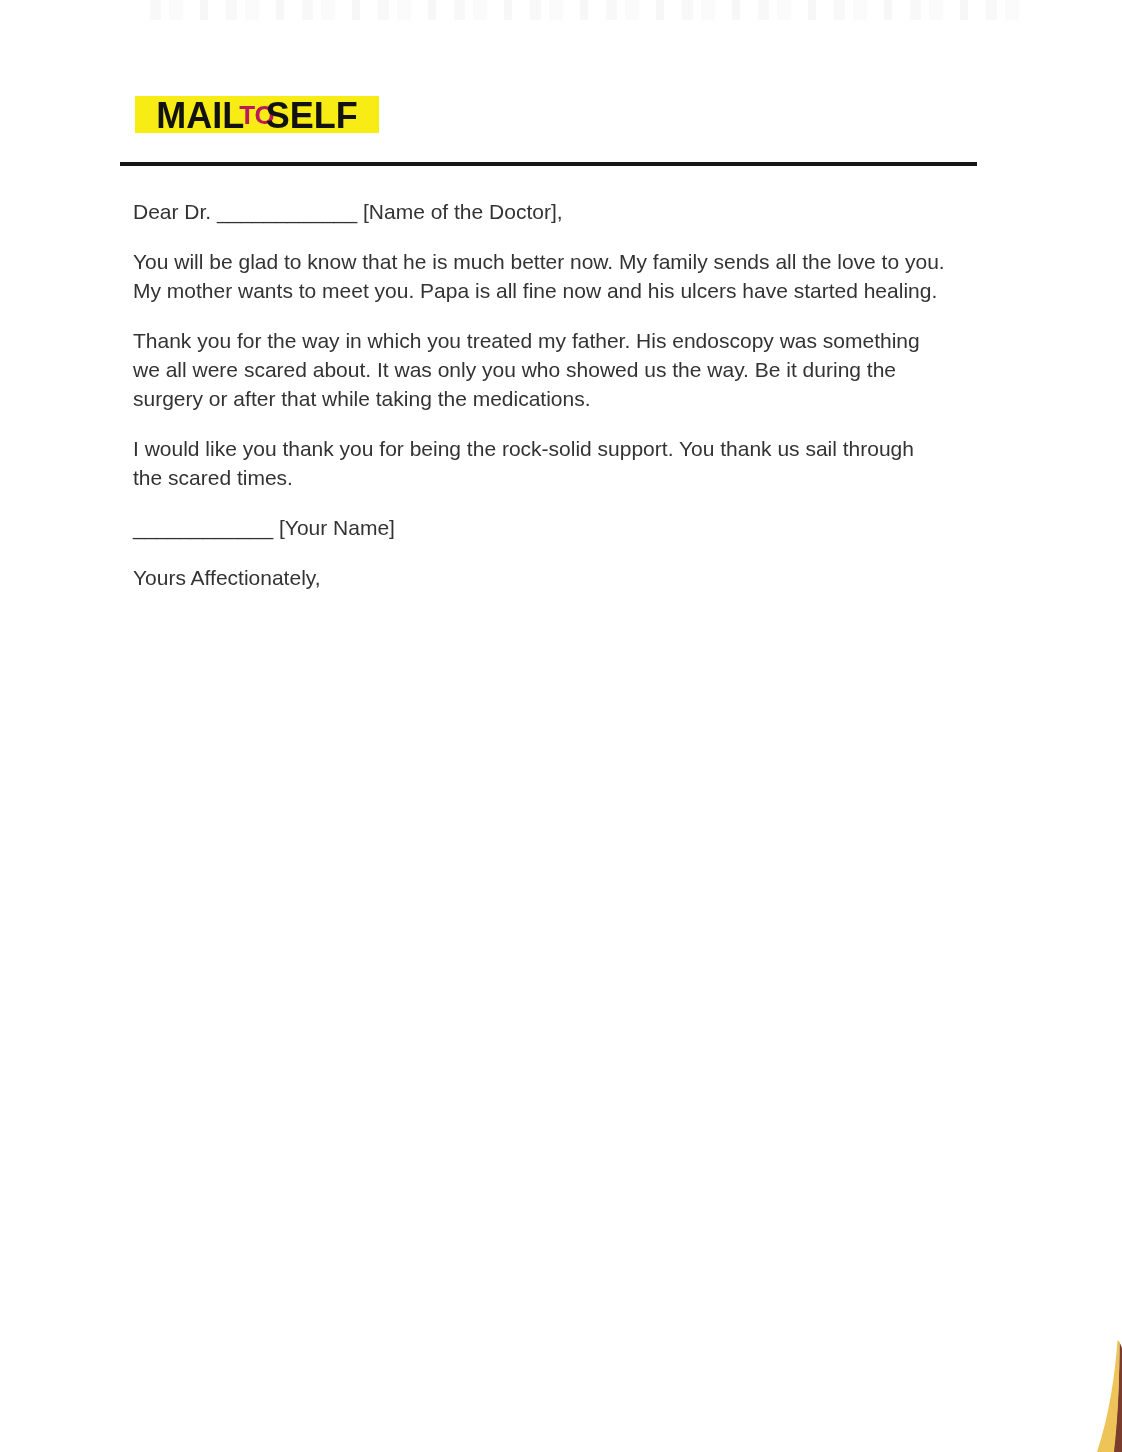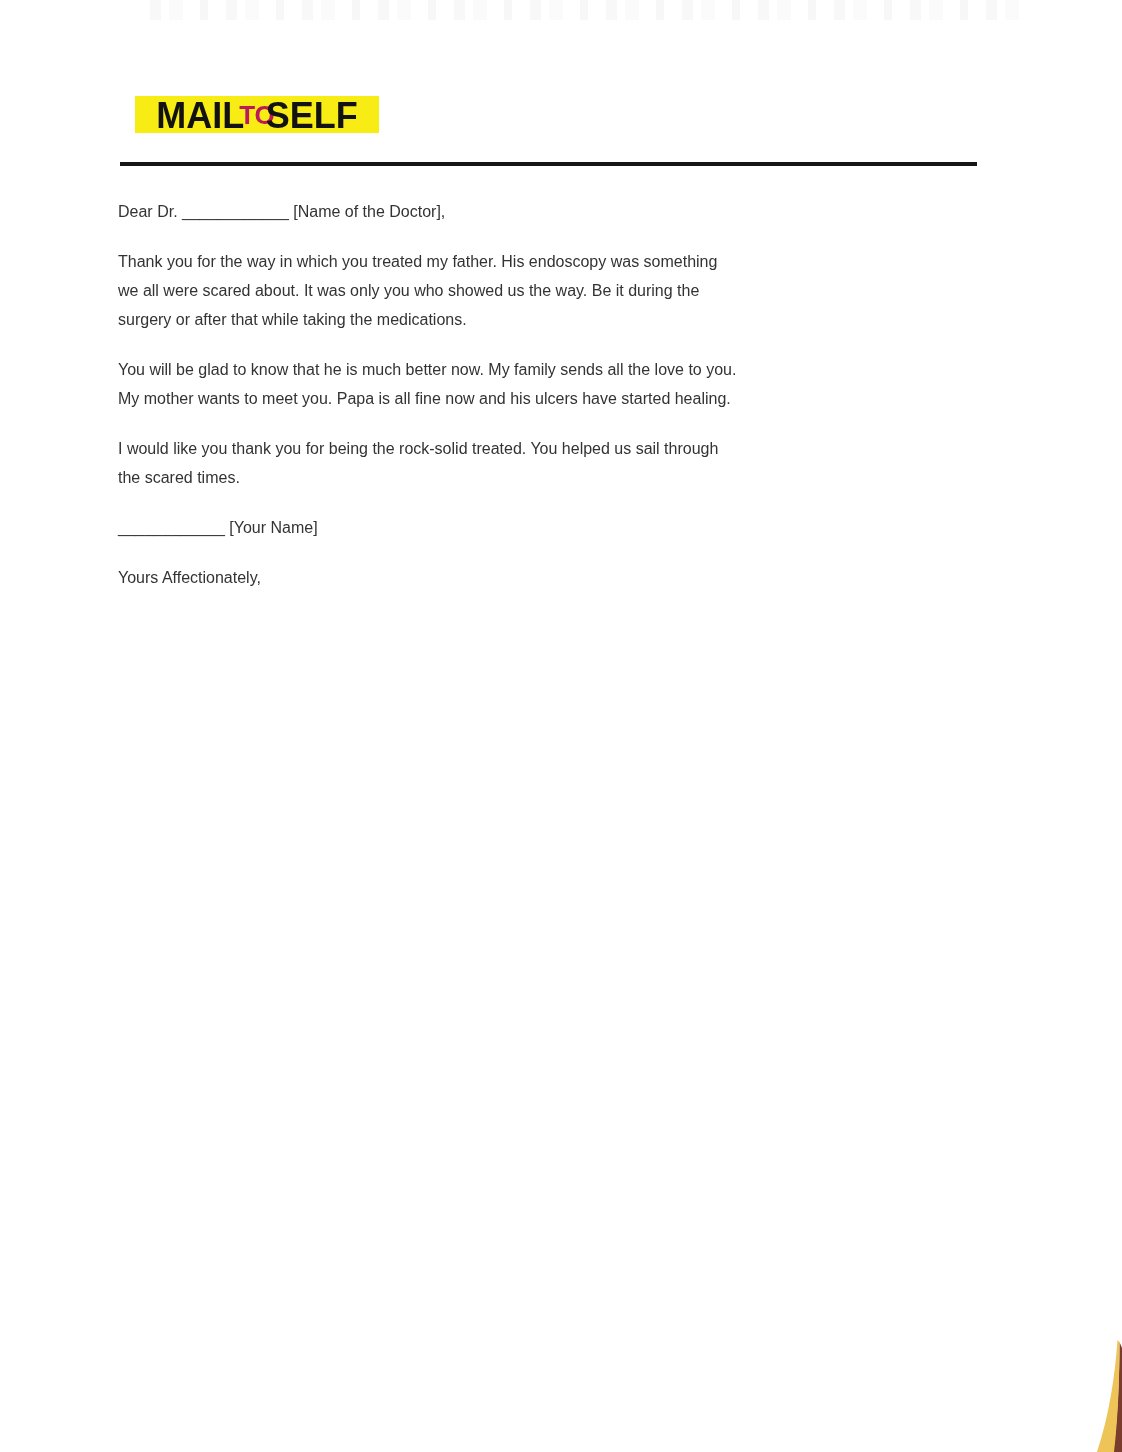--- a/index.html
+++ b/index.html
@@ -43,22 +43,22 @@
   }
 
   
   .rule{
     position:absolute;left:120px;top:162px;
     width:857px;height:4px;
   }
 
   
   .content{
-    position:absolute;left:118px;top:197px;width:870px;
-    font-size:16px;line-height:29px;
+    position:absolute;left:133px;top:197px;width:870px;
+    font-size:21px;line-height:29px;
   }
   .para{margin:0 0 21px 0;}
   .line{white-space:nowrap;}
 
   
   .corner{
     position:absolute;right:0;bottom:0;
     width:52px;height:120px;display:block;
   }
 </style>
@@ -74,32 +74,32 @@
     <span class="logo-to" style="color: #be185d;">TO</span>
     <span class="logo-self">SELF</span>
   </div>
 
   <div class="rule" style="background: rgb(22, 22, 22);"></div>
 
   <div class="content" style="color: rgb(51, 51, 51);">
     <div class="para line">Dear Dr. ____________ [Name of the Doctor],</div>
 
     <div class="para">
+      <div class="line">You will be glad to know that he is much better now. My family sends all the love to you.</div>
+      <div class="line">My mother wants to meet you. Papa is all fine now and his ulcers have started healing.</div>
+    </div>
+
+    <div class="para">
       <div class="line">Thank you for the way in which you treated my father. His endoscopy was something</div>
       <div class="line">we all were scared about. It was only you who showed us the way. Be it during the</div>
       <div class="line">surgery or after that while taking the medications.</div>
     </div>
 
     <div class="para">
-      <div class="line">You will be glad to know that he is much better now. My family sends all the love to you.</div>
-      <div class="line">My mother wants to meet you. Papa is all fine now and his ulcers have started healing.</div>
-    </div>
-
-    <div class="para">
-      <div class="line">I would like you thank you for being the rock-solid treated. You helped us sail through</div>
+      <div class="line">I would like you thank you for being the rock-solid support. You thank us sail through</div>
       <div class="line">the scared times.</div>
     </div>
 
     <div class="para">
     </div>
 
     <div class="para line">____________ [Your Name]</div>
 
     <div class="para line">Yours Affectionately,</div>
   </div>

